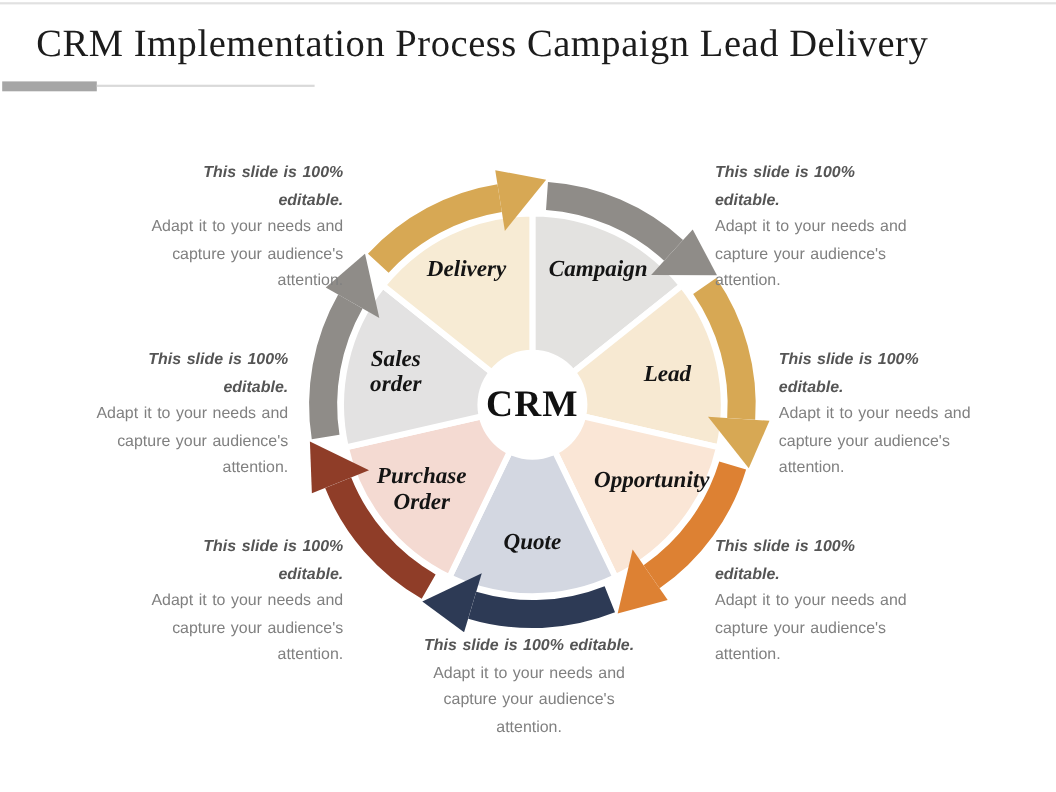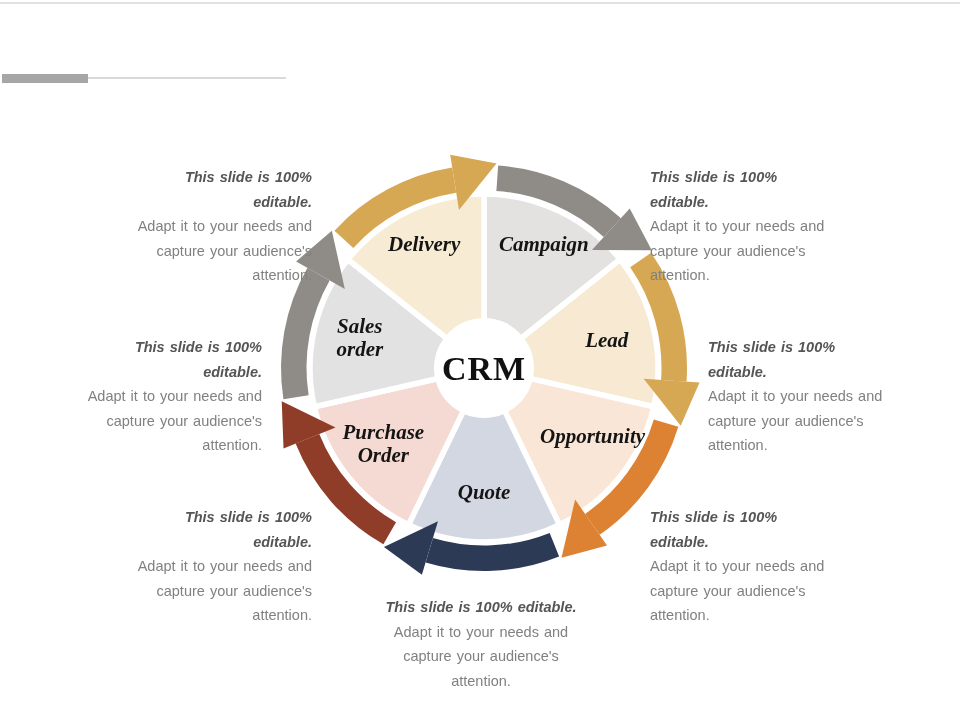--- a/index.html
+++ b/index.html
@@ -5,36 +5,37 @@
   html,body{margin:0;padding:0;background:#fff;}
   #slide{position:relative;width:960px;height:720px;background:#ffffff;overflow:hidden;
          font-family:"Liberation Sans",sans-serif;}
   .top-hairline{position:absolute;left:0;top:2px;width:960px;height:2px;background:#c9c9c9;opacity:.55;}
   .title{position:absolute;left:33px;top:20px;font-family:"Liberation Serif",serif;
          font-size:35px;color:#1c1c1c;white-space:nowrap;letter-spacing:.5px;}
   .divider-bar{position:absolute;left:2px;top:74px;width:86px;height:9px;background:#a6a6a6;}
   .divider-line{position:absolute;left:88px;top:77px;width:198px;height:2px;background:#d9d9d9;}
 
   .cb{position:absolute;width:190px;font-size:14.5px;line-height:24.5px;color:#808080;word-spacing:1px;}
-  .cb .cb-em{font-weight:bold;font-style:italic;color:#555555;margin-top:20px;}
+  .cb .cb-em{font-weight:bold;font-style:italic;color:#555555;}
   .ta-r{text-align:right}.ta-l{text-align:left}.ta-c{text-align:center}
   .cb-tl{left:122px;top:145px;}
   .cb-tr{left:650px;top:145px;}
   .cb-ml{left:72px; top:315px;}
   .cb-mr{left:708px;top:315px;}
   .cb-bl{left:122px;top:485px;}
   .cb-br{left:650px;top:485px;}
   .cb-bc{left:376px;top:575px;width:210px;}
   #wheel{position:absolute;left:255px;top:138px;}
 </style>
 </head>
 <body>
 
 <div id="slide">
   <div class="top-hairline"></div>
+  <div class="title">CRM Implementation Process Campaign Lead Delivery</div>
   <div class="divider-bar"></div>
   <div class="divider-line"></div>
 
   <svg id="wheel" width="460" height="460" viewBox="0 0 460 460">
       <path d="M 229 230 L 229.00 56.00 A 174 174 0 0 1 365.04 121.51 Z" fill="#e3e2e0" stroke="#ffffff" stroke-width="5.5" stroke-linejoin="round"></path>
       <path d="M 229 230 L 365.04 121.51 A 174 174 0 0 1 398.64 268.72 Z" fill="#f7e9d2" stroke="#ffffff" stroke-width="5.5" stroke-linejoin="round"></path>
       <path d="M 229 230 L 398.64 268.72 A 174 174 0 0 1 304.50 386.77 Z" fill="#fae6d6" stroke="#ffffff" stroke-width="5.5" stroke-linejoin="round"></path>
       <path d="M 229 230 L 304.50 386.77 A 174 174 0 0 1 153.50 386.77 Z" fill="#d3d7e1" stroke="#ffffff" stroke-width="5.5" stroke-linejoin="round"></path>
       <path d="M 229 230 L 153.50 386.77 A 174 174 0 0 1 59.36 268.72 Z" fill="#f4dad2" stroke="#ffffff" stroke-width="5.5" stroke-linejoin="round"></path>
       <path d="M 229 230 L 59.36 268.72 A 174 174 0 0 1 92.96 121.51 Z" fill="#e3e2e2" stroke="#ffffff" stroke-width="5.5" stroke-linejoin="round"></path>

